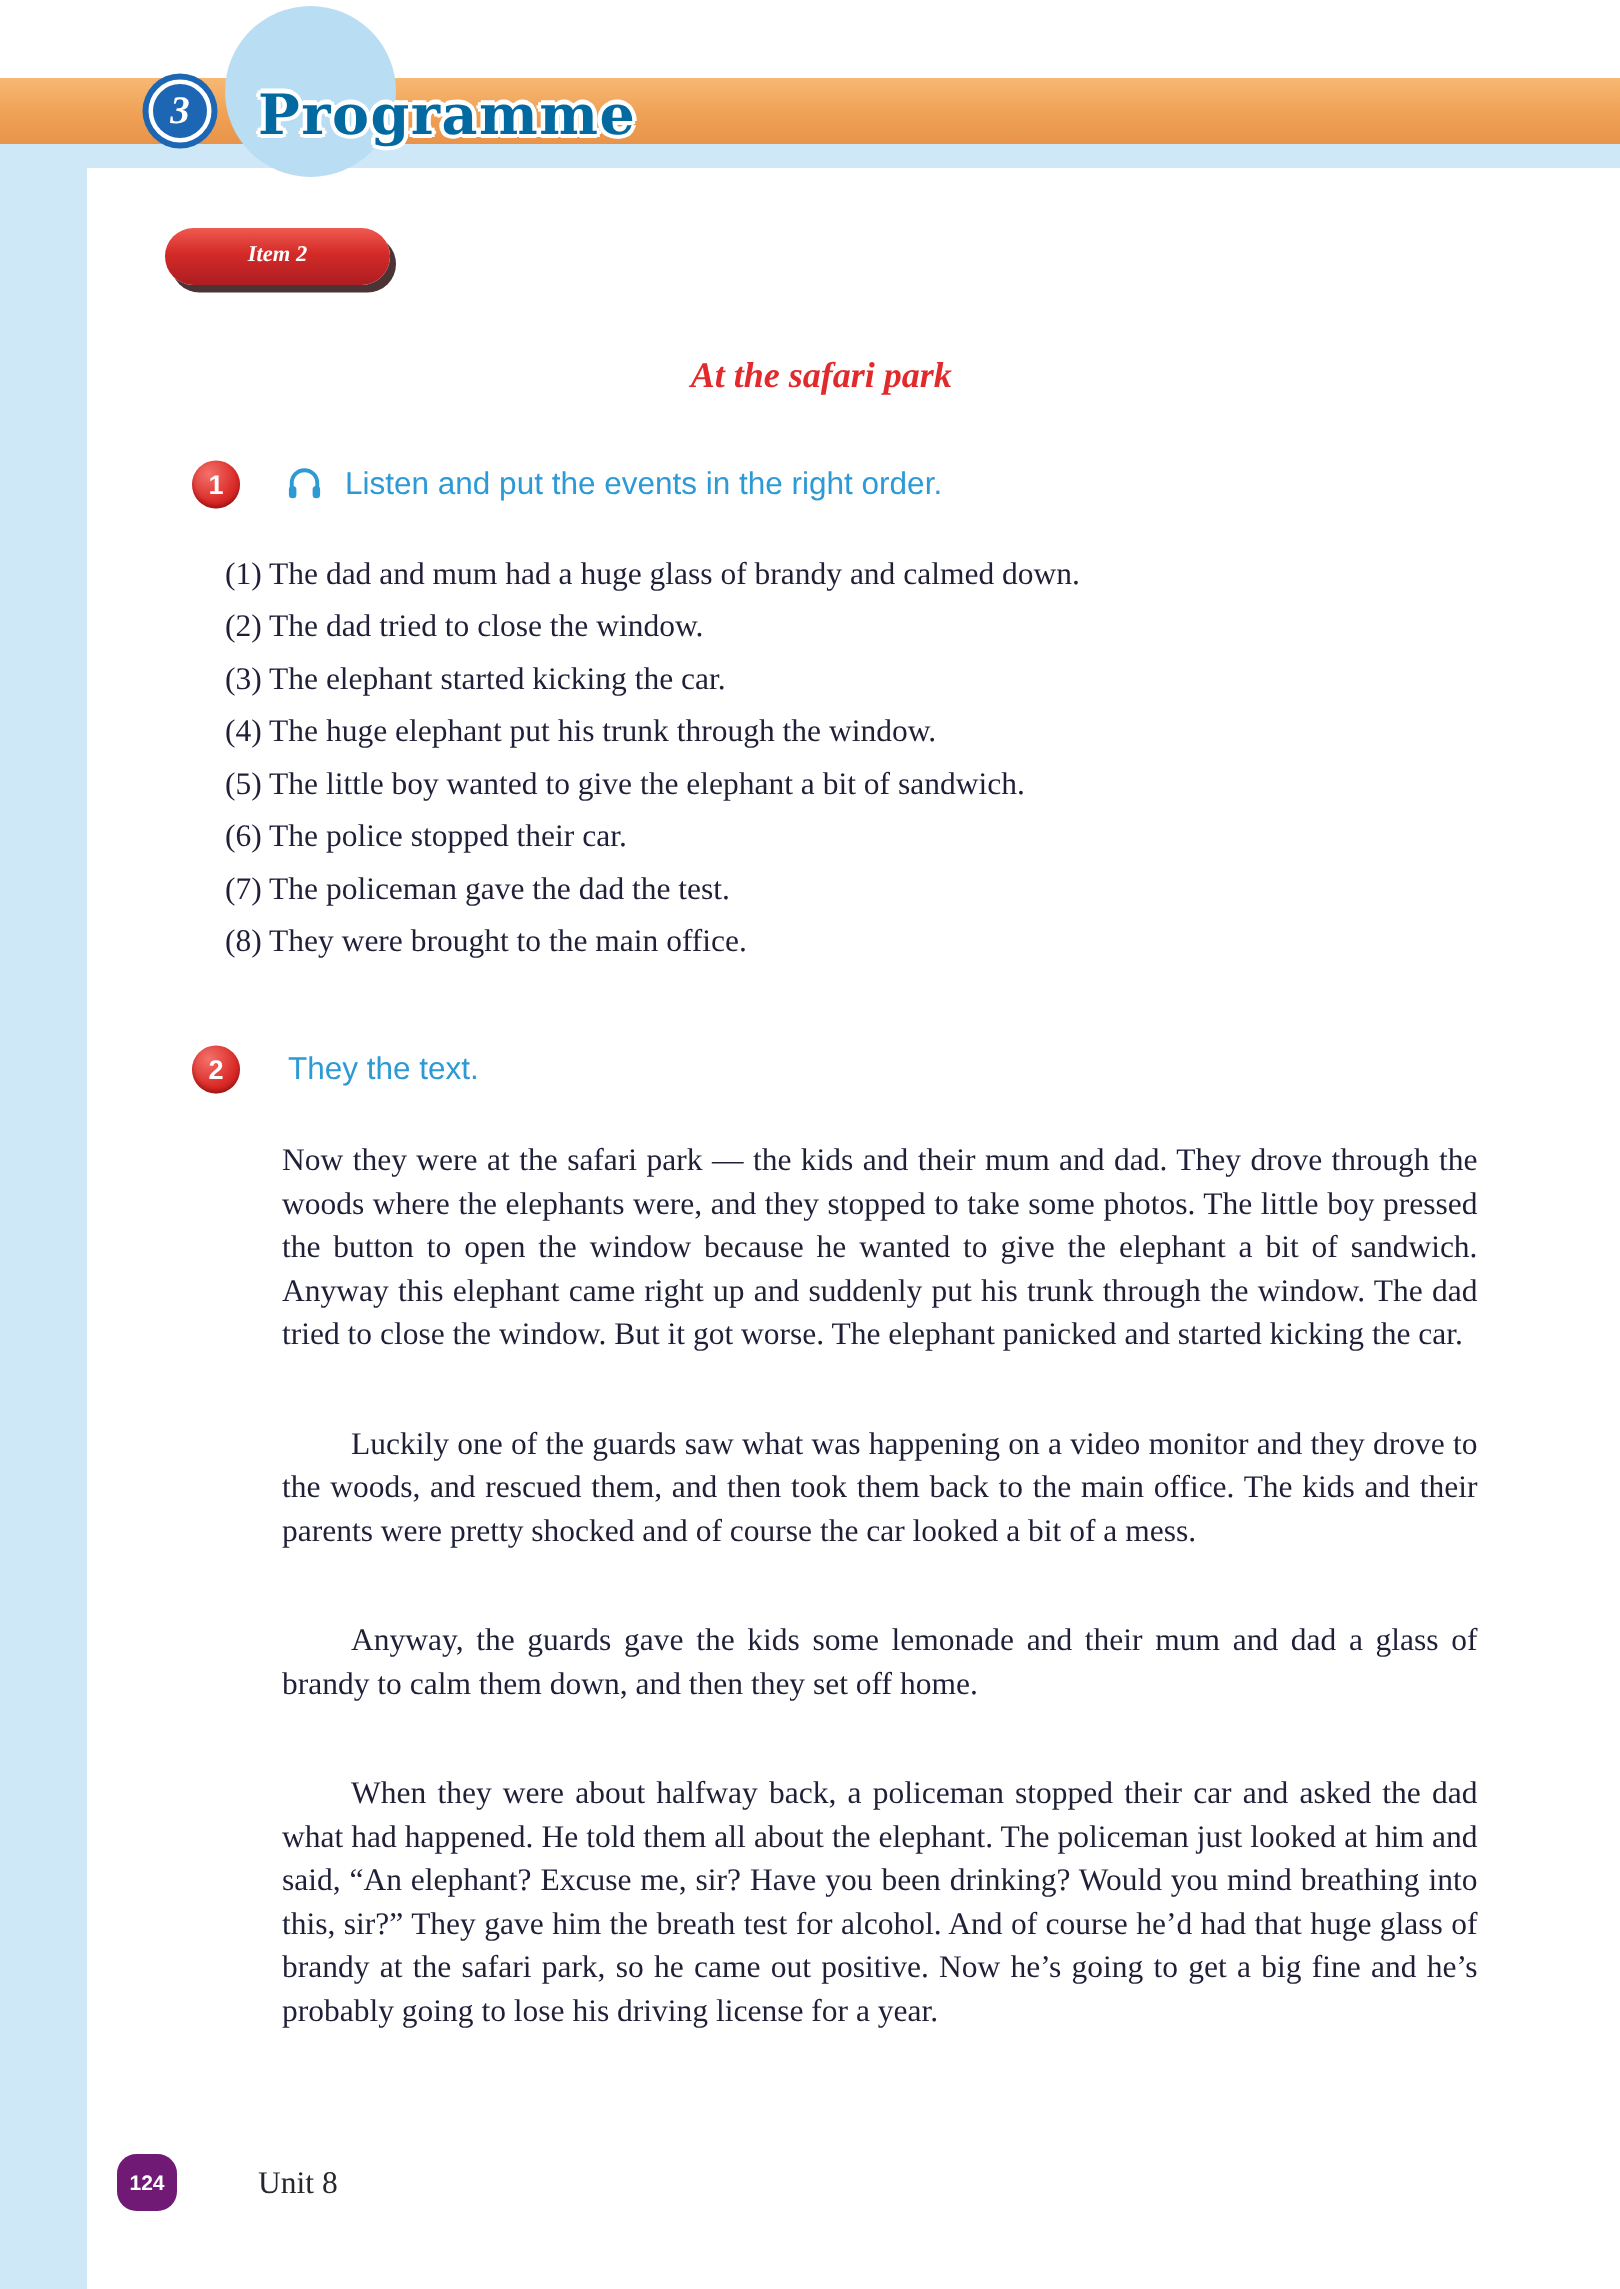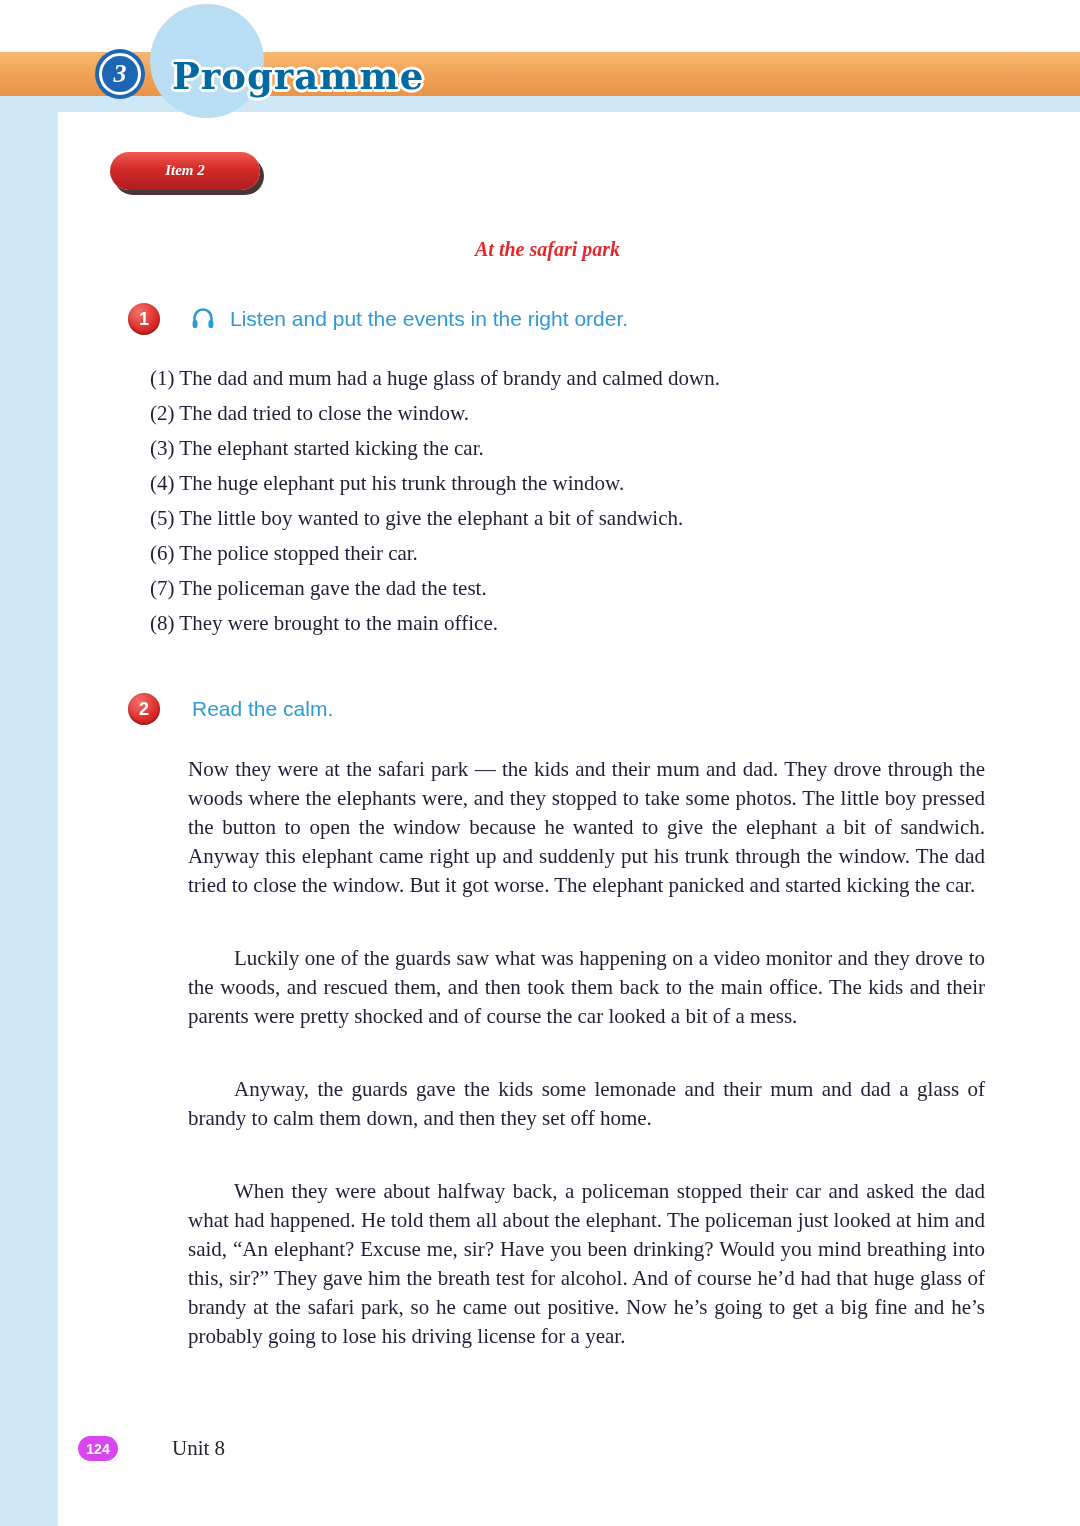--- a/index.html
+++ b/index.html
@@ -60,21 +60,21 @@
     border-radius: 19px; text-align: center;
     background: linear-gradient(180deg, #ef5a50 0%, #d42a28 45%, #ad1d22 100%);
     box-shadow: 4px 5px 0 rgba(45, 15, 18, 0.85);
     color: #ffffff; font-weight: bold; font-style: italic;
     font-size: 15px; font-family: "Liberation Serif", serif;
   }
 
   .page-title {
     margin-top: 48px; text-align: center;
     color: #e22a2c; font-weight: bold; font-style: italic;
-    font-size: 20px; font-family: "Liberation Serif", serif;
+    font-size: 24px; font-family: "Liberation Serif", serif;
   }
 
   .task-row { display: flex; align-items: center; margin-top: 42px; }
   .task-row.second { margin-top: 52px; }
 
   .num-circle {
     width: 32px; height: 32px; border-radius: 50%;
     margin-left: 18px; flex: 0 0 32px;
     background: radial-gradient(circle at 35% 28%, #f4716a, #da2b28 60%, #b51d22 100%);
     box-shadow: inset 0 -2px 3px rgba(110, 0, 0, 0.45);
@@ -104,22 +104,22 @@
     width: 797px;
     font-size: 21px; line-height: 29px;
     text-align: justify;
     color: #1f1f38;
   }
   .paragraphs .para.indent { text-indent: 46px; margin-top: 44px; }
 
   
   .footer { position: absolute; left: 78px; top: 1436px; display: flex; align-items: center; }
   .page-badge {
-    width: 40px; height: 25px; border-radius: 13px;
-    background: #d946ef;
+    width: 40px; height: 38px; border-radius: 13px;
+    background: #701a75;
     display: flex; align-items: center; justify-content: center;
     color: #fff; font-weight: bold; font-size: 14px;
     font-family: "Liberation Sans", sans-serif;
   }
   .unit-label { margin-left: 54px; font-size: 21px; color: #26262e; }
 </style>
 </head>
 <body>
 
 <div class="orange-bar"></div>
@@ -159,21 +159,21 @@
       <div class="event-line">(5) The little boy wanted to give the elephant a bit of sandwich.</div>
       <div class="event-line">(6) The police stopped their car.</div>
       <div class="event-line">(7) The policeman gave the dad the test.</div>
       <div class="event-line">(8) They were brought to the main office.</div>
     </div>
 
   <div class="task-row second">
     <div class="num-circle">
       <span>2</span>
     </div>
-    <span class="instr">Read the calm.</span>
+    <span class="instr">They the text.</span>
   </div>
 
   <div class="paragraphs">
       <div class="para">Now they were at the safari park — the kids and their mum and dad. They drove through the woods where the elephants were, and they stopped to take some photos. The little boy pressed the button to open the window because he wanted to give the elephant a bit of sandwich. Anyway this elephant came right up and suddenly put his trunk through the window. The dad tried to close the window. But it got worse. The elephant panicked and started kicking the car.</div>
       <div class="para indent">Luckily one of the guards saw what was happening on a video monitor and they drove to the woods, and rescued them, and then took them back to the main office. The kids and their parents were pretty shocked and of course the car looked a bit of a mess.</div>
       <div class="para indent">Anyway, the guards gave the kids some lemonade and their mum and dad a glass of brandy to calm them down, and then they set off home.</div>
       <div class="para indent">When they were about halfway back, a policeman stopped their car and asked the dad what had happened. He told them all about the elephant. The policeman just looked at him and said, “An elephant? Excuse me, sir? Have you been drinking? Would you mind breathing into this, sir?” They gave him the breath test for alcohol. And of course he’d had that huge glass of brandy at the safari park, so he came out positive. Now he’s going to get a big fine and he’s probably going to lose his driving license for a year.</div>
     </div>
 
 </div>

